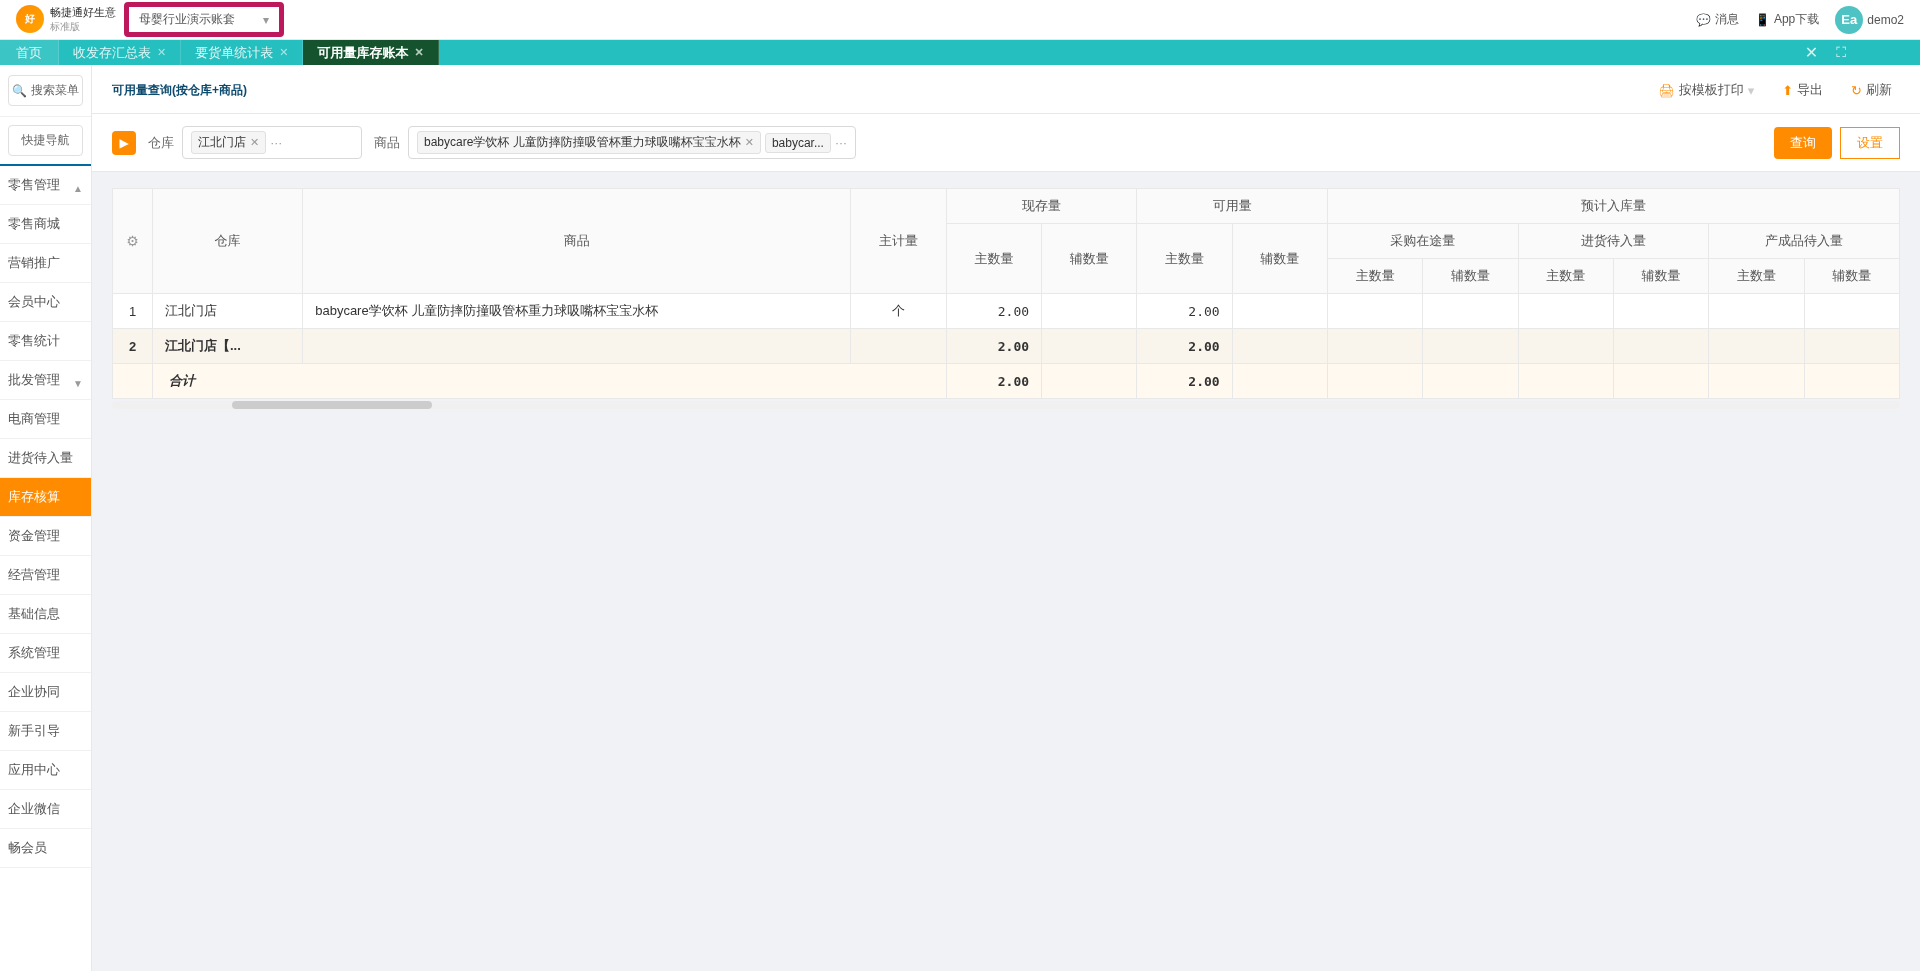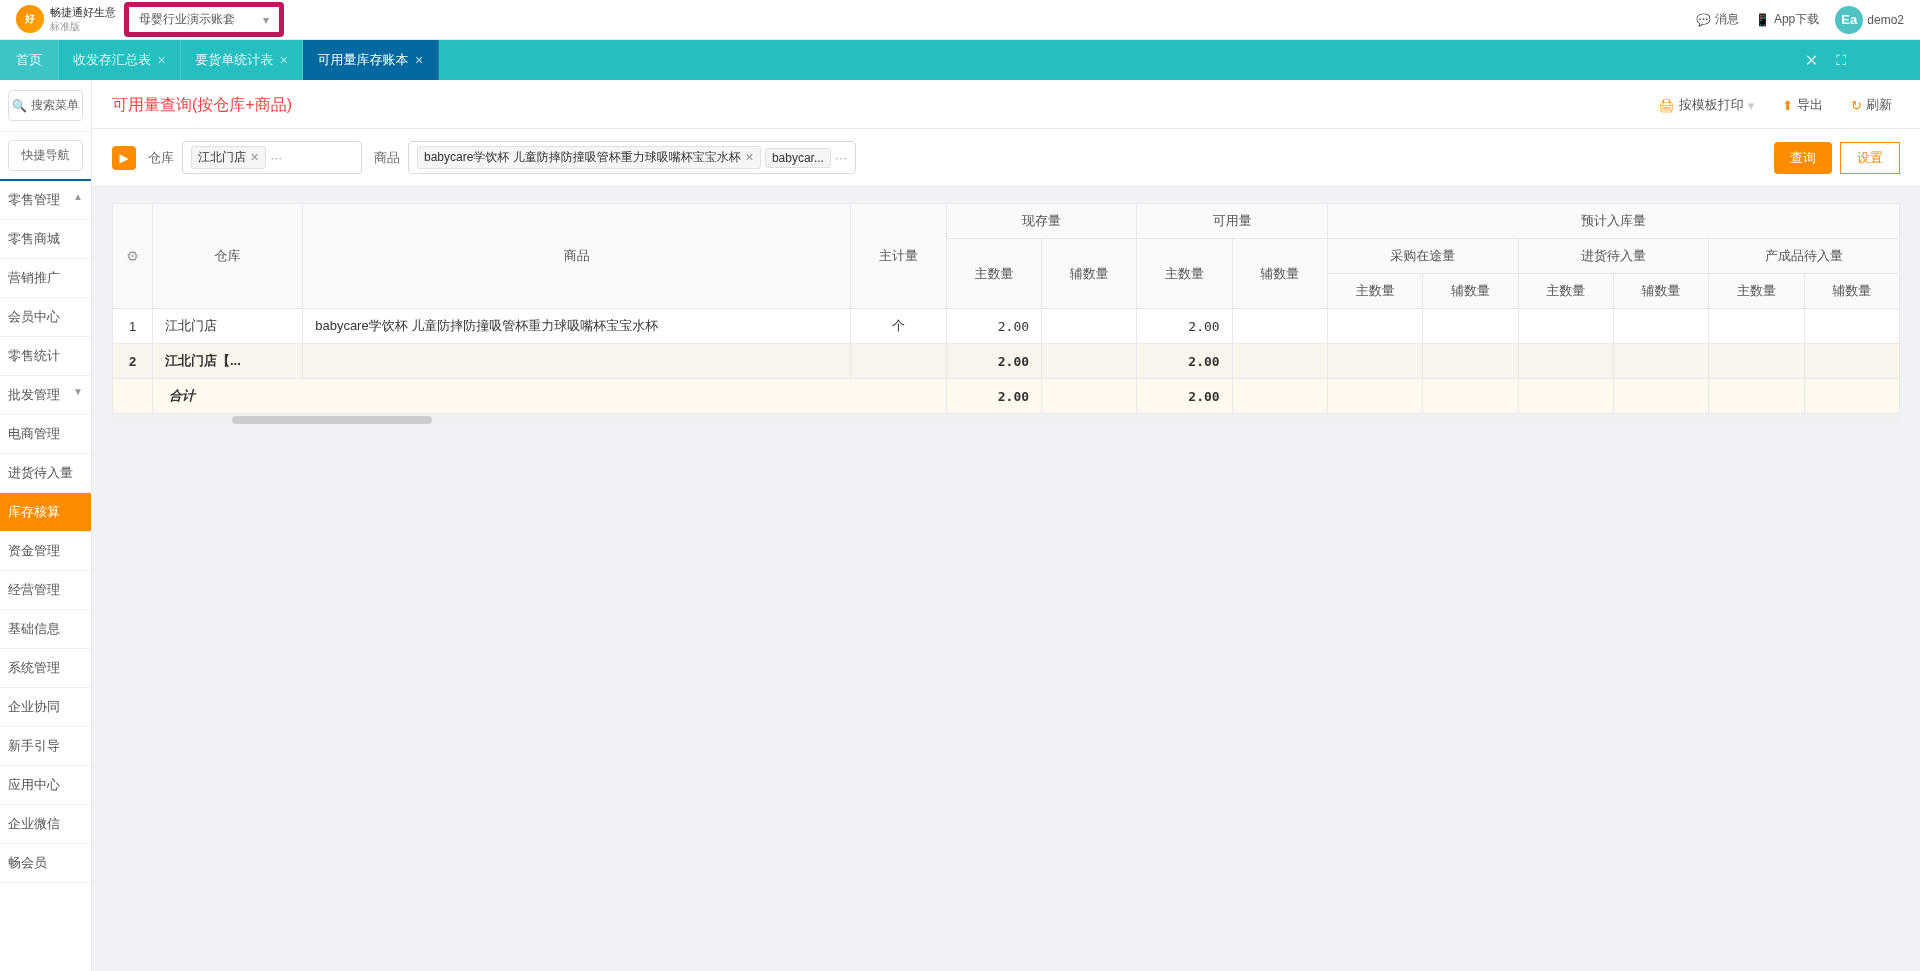--- a/index.html
+++ b/index.html
@@ -81,42 +81,42 @@
       display: flex;
       align-items: center;
       justify-content: center;
       color: white;
       font-size: 13px;
       font-weight: bold;
     }
 
     
     .nav-tabs-bar {
-      height: 40px;
+      height: 25px;
       background: #26bfbf;
       display: flex;
       align-items: stretch;
       flex-shrink: 0;
       padding-right: 60px;
     }
     .nav-tab {
       display: flex;
       align-items: center;
       padding: 0 14px;
       font-size: 13px;
       color: rgba(255,255,255,0.85);
       cursor: pointer;
       gap: 6px;
       white-space: nowrap;
       border-right: 1px solid rgba(255,255,255,0.15);
     }
     .nav-tab.active {
-      background: #0369a1;
+      background: #14532d;
       color: #fff;
-      font-weight: 400;
+      font-weight: 700;
       text-align: right;
     }
     .nav-tab .close-x {
       font-size: 11px;
       opacity: 0.7;
     }
     .nav-tab-home {
       background: rgba(255,255,255,0.1);
       padding: 0 16px;
       font-weight: 500;
@@ -188,21 +188,21 @@
       border-radius: 4px;
       font-size: 12px;
       color: #666;
       cursor: pointer;
       text-align: center;
       display: block;
     }
     .sidebar-item {
       padding: 10px 8px;
       display: flex;
-      align-items: flex-start;
+      align-items: flex-end;
       justify-content: space-between;
       font-size: 13px;
       color: #555;
       cursor: pointer;
       border-bottom: 1px solid #f0f0f0;
     }
     .sidebar-item.active {
       background: #ff8c00;
       color: #fff;
     }
@@ -225,23 +225,23 @@
       border-bottom: 1px solid #e8e8e8;
       flex-shrink: 0;
     }
     .page-title-row {
       display: flex;
       align-items: center;
       justify-content: space-between;
       padding-bottom: 10px;
     }
     .page-title {
-      font-size: 16px;
-      font-weight: 400;
-      color: #ef4444;
+      font-size: 12px;
+      font-weight: 700;
+      color: #0c4a6e;
     }
     .page-actions {
       display: flex;
       align-items: center;
       gap: 12px;
     }
     .action-btn {
       display: flex;
       align-items: center;
       gap: 4px;

